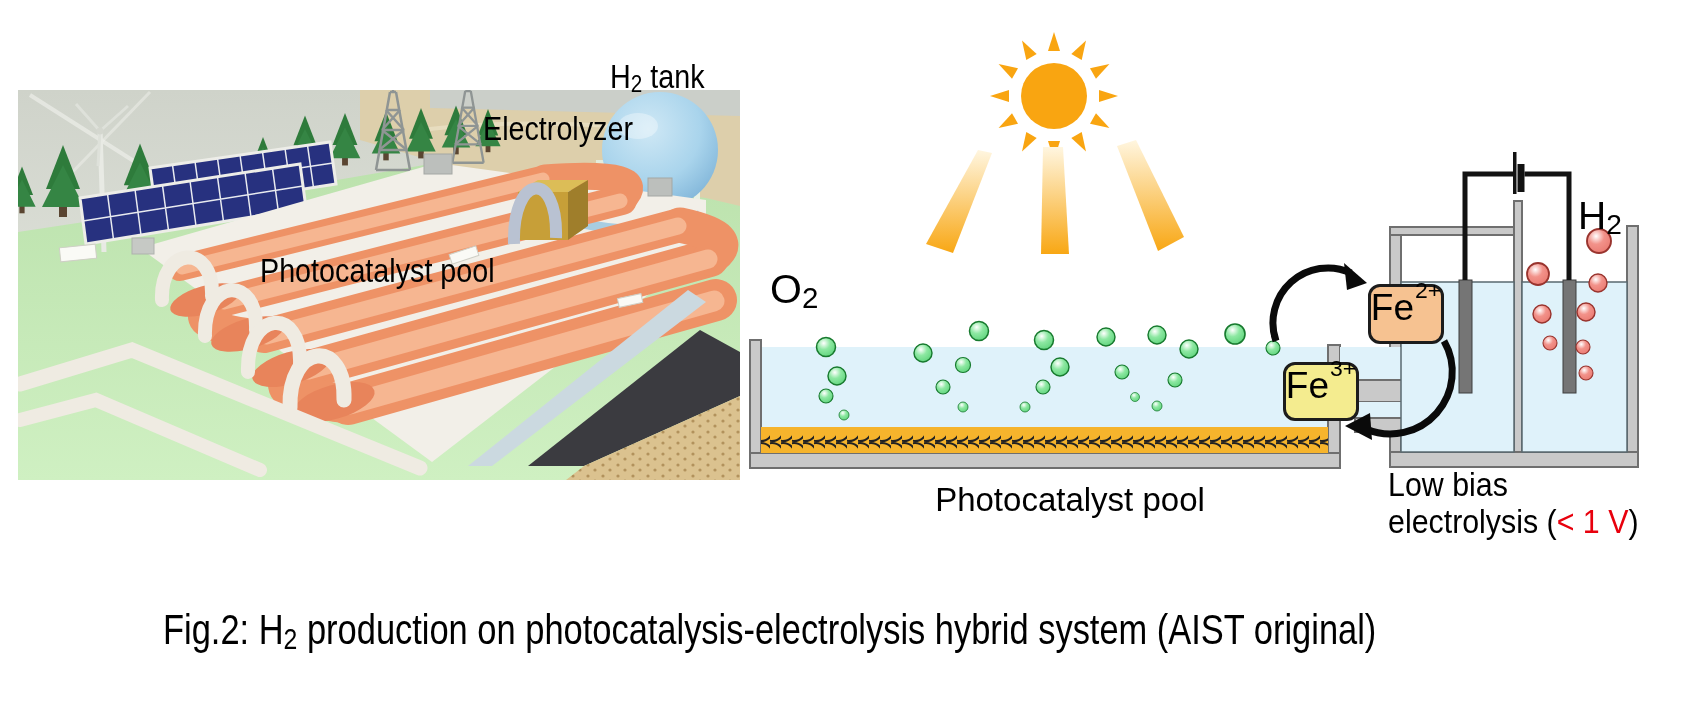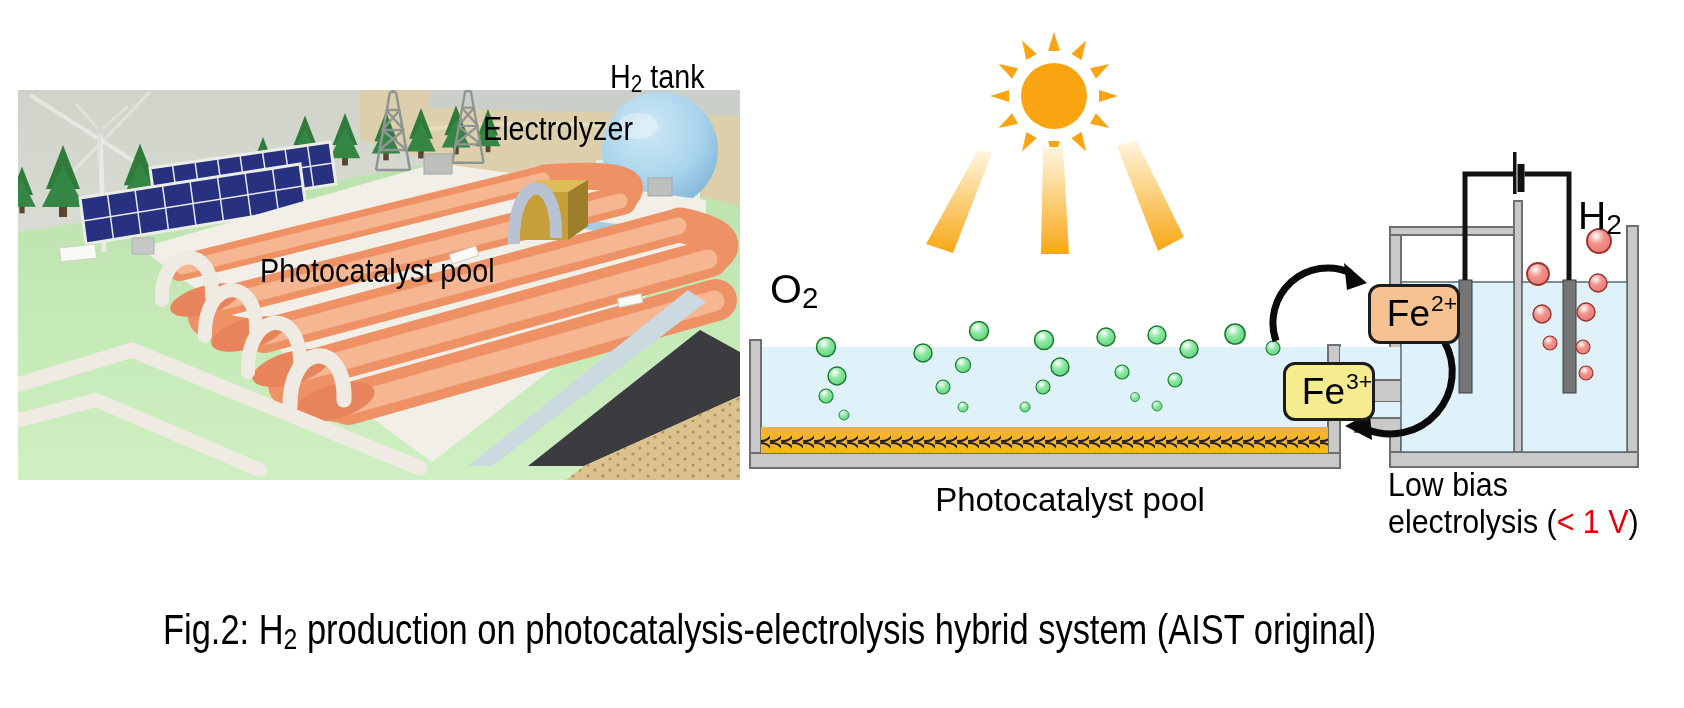--- a/index.html
+++ b/index.html
@@ -12,22 +12,22 @@
   .lbl-electrolyzer{left:483px;top:110px;font-size:33px;}
   .lbl-photopool{left:260px;top:252px;font-size:33px;}
   .lbl-o2{left:770px;top:266px;font-size:41px;}
   .lbl-diagpool{left:895px;top:481px;width:350px;text-align:center;font-size:33px;}
   .lbl-h2cell{left:1578px;top:150px;font-size:39px;margin-top:44px;}
   .lbl-lowbias{left:1388px;top:466px;font-size:33px;line-height:37px;transform:scaleX(.92);transform-origin:left top;}
   .lbl-caption{left:163px;top:606px;font-size:42px;transform:scaleX(.82);transform-origin:left top;}
   .sb{font-size:72%;position:relative;top:.18em;}
   .sp{font-size:62%;position:relative;top:-.45em;margin-left:1px;}
   .red{color:#E8000D;}
-  .febox{position:absolute;display:flex;align-items:center;justify-content:center;
-         border:3px solid #1c1c1c;border-radius:12px;font-size:37px;padding-left:16px;}
+  .febox{position:absolute;display:flex;justify-content:center;
+         border:3px solid #1c1c1c;border-radius:12px;font-size:37px;}
   .fe2{left:1368px;top:284px;width:70px;height:54px;background:#F6C291;}
   .fe3{left:1283px;top:362px;width:70px;height:53px;background:#F4EC8F;}
 </style>
 </head>
 <body>
 
 <div class="stage">
 
 <svg width="1684" height="708" viewBox="0 0 1684 708">
   <defs>

